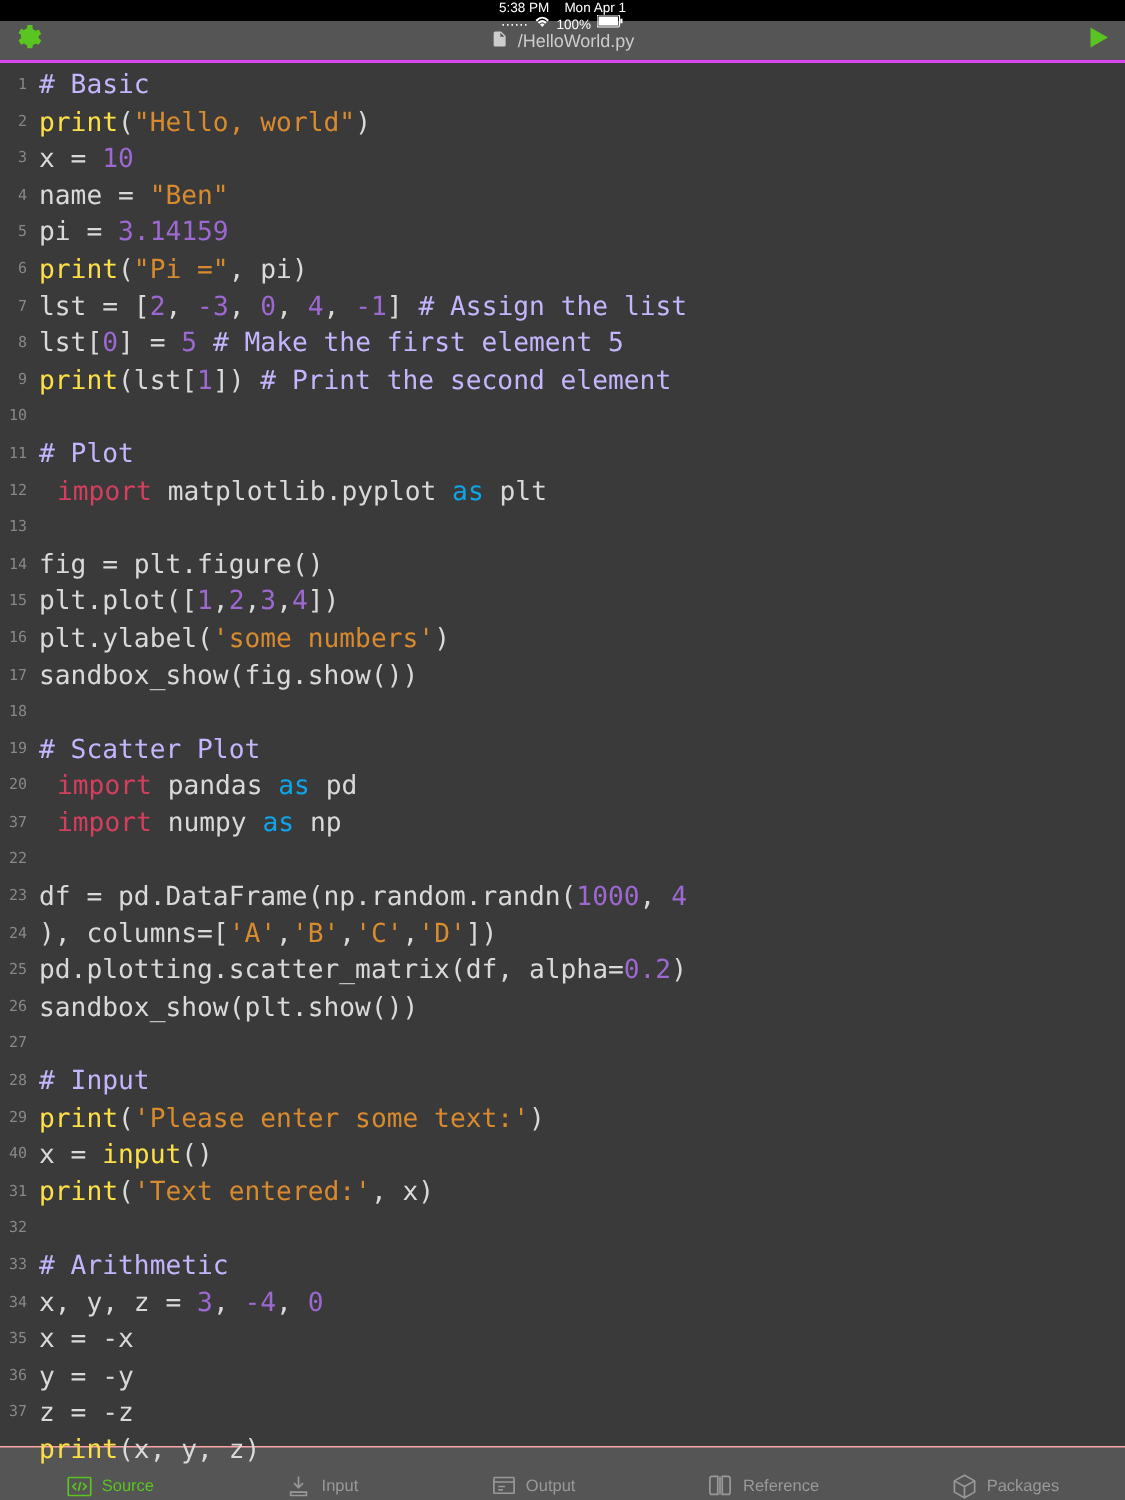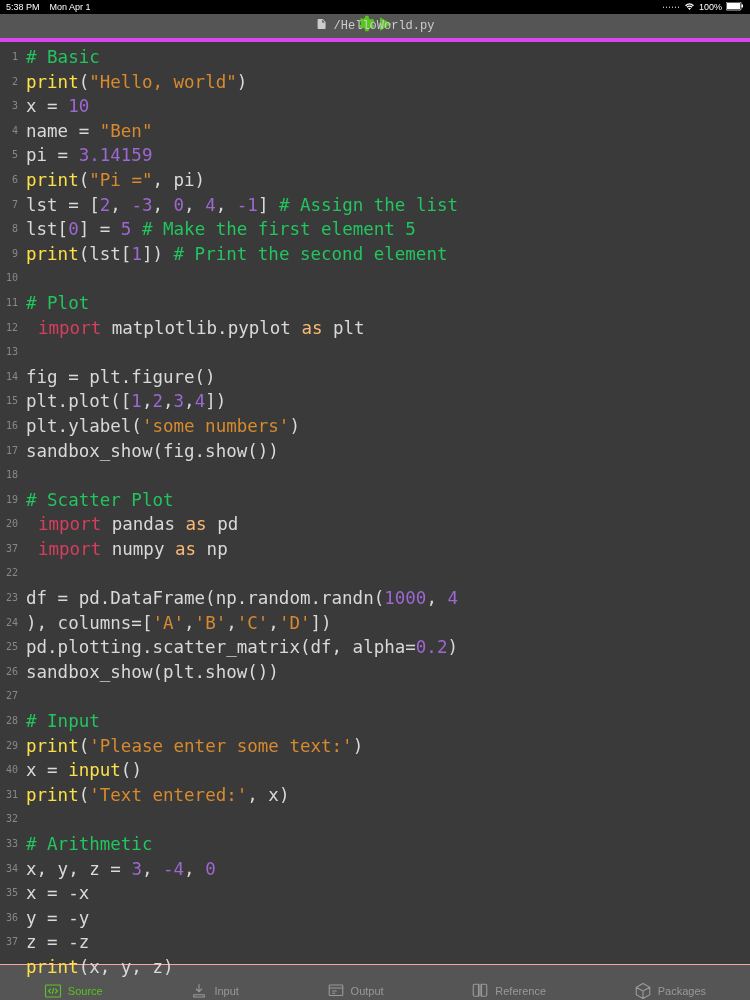--- a/index.html
+++ b/index.html
@@ -13,31 +13,31 @@
     }
     .status-bar {
       height: 14px;
       background: #000;
       display: flex;
       justify-content: space-between;
       align-items: center;
       padding: 0 6px;
       font-size: 9px;
       color: #fff;
+      flex-direction: column;
     }
     .status-right { display: flex; align-items: center; gap: 4px; }
     .top-bar {
       height: 28px;
       background: #555;
       display: flex;
       align-items: center;
-      justify-content: center;
+      justify-content: space-between;
       padding: 0 8px;
-      border-bottom: 4px solid #d946ef;
-      font-family: Liberation Mono, monospace;
+      border-bottom: 2px solid #d946ef;
     }
     .title-center {
       position: absolute;
       left: 50%;
       transform: translateX(-50%);
       display: flex;
       align-items: center;
       gap: 6px;
       font-size: 12px;
       color: #ccc;
@@ -60,24 +60,24 @@
       line-height: 24.6px;
       user-select: none;
       background: #3a3a3a;
       flex-shrink: 0;
     }
     .code {
       padding: 3px 0 0 4px;
       white-space: pre;
       flex: 1;
     }
-    .c-comment { color: #22c55e; }
+    .c-comment { color: #c4b5fd; }
     .c-keyword { color: #fde047; }
     .c-import { color: #d43f5e; margin-left: 12px; }
-    .c-as { color: #fdba74; }
+    .c-as { color: #0ea5e9; }
     .c-string { color: #d88a2e; }
     .c-number { color: #9d68d0; }
     .c-ident { color: #d9d9d9; }
     .c-op { color: #d9d9d9; }
     .bottom-bar {
       height: 36px;
       background: #555;
       display: flex;
       align-items: flex-end;
       justify-content: space-around;

